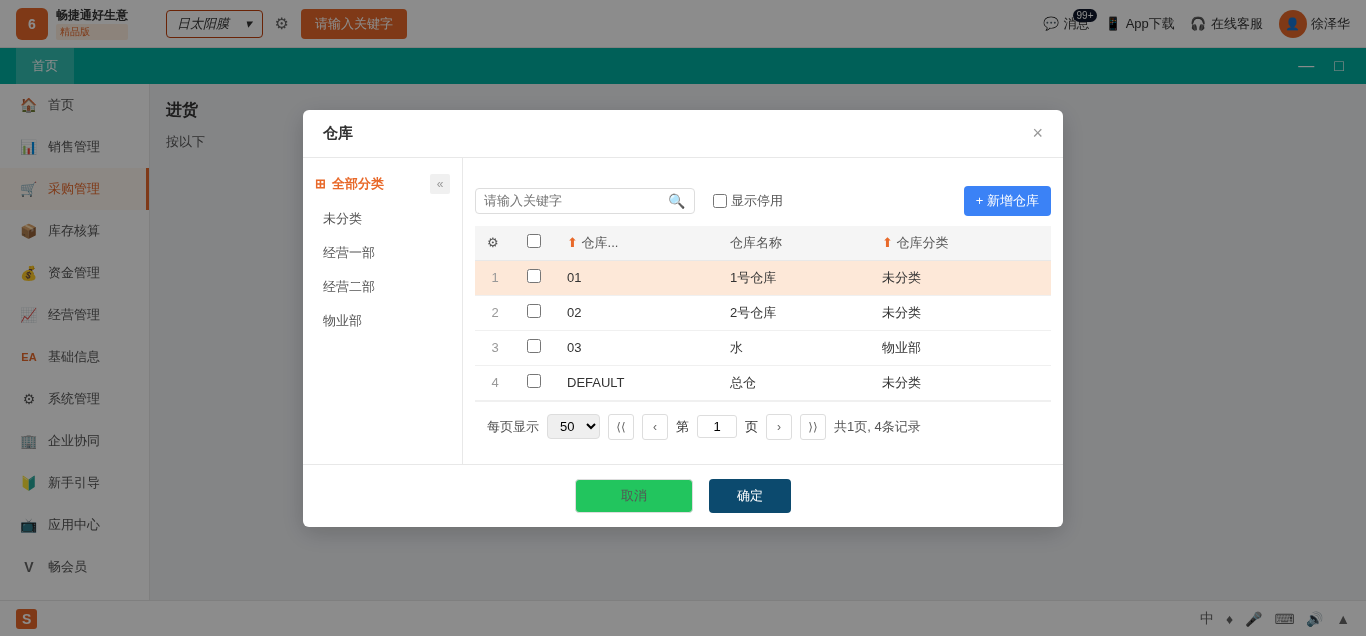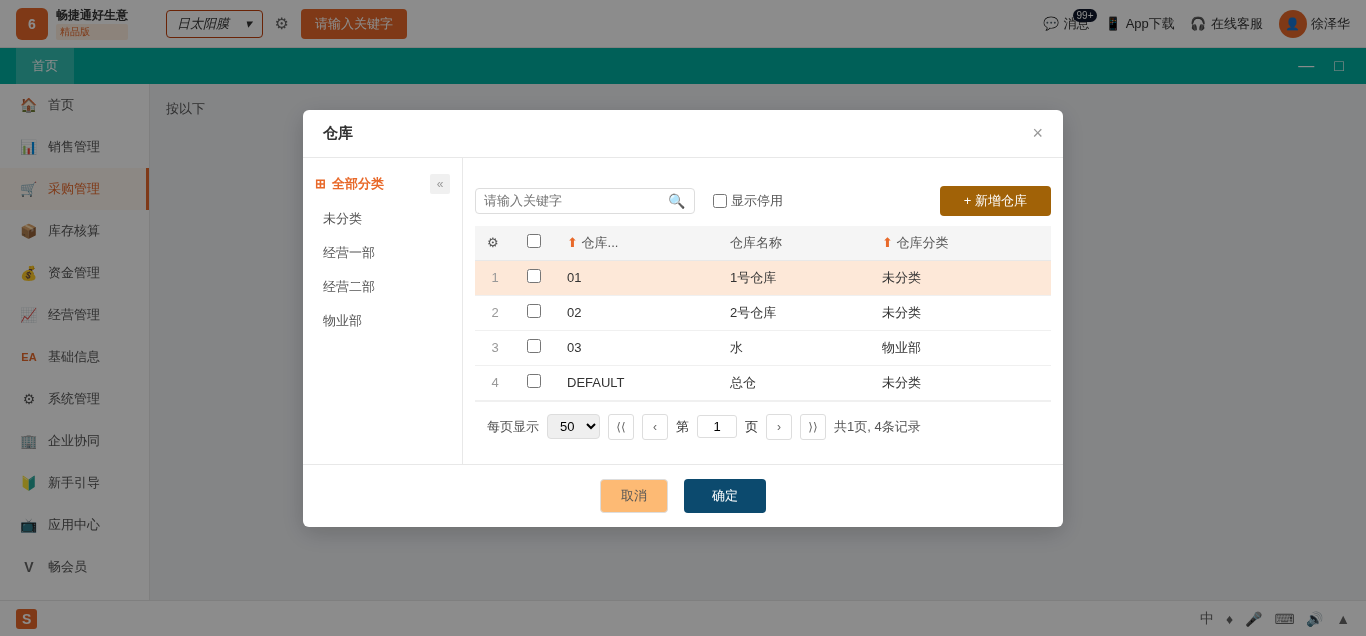--- a/index.html
+++ b/index.html
@@ -138,22 +138,22 @@
     .search-bar { display: flex; align-items: center; gap: 18px; margin-bottom: 10px; margin-top: 16px; }
     .search-input-wrap {
       display: flex; align-items: center;
       border: 1px solid #ddd; border-radius: 4px;
       padding: 4px 8px; width: 220px; background: #fff;
     }
     .search-input { border: none; outline: none; font-size: 13px; flex: 1; color: #999; }
     .search-icon { color: #ccc; font-size: 14px; }
     .checkbox-label { display: flex; align-items: center; gap: 4px; font-size: 13px; color: #555; cursor: pointer; }
     .add-warehouse-btn {
-      margin-left: auto; background: #a16207; color: #fff;
-      border: none; border-radius: 4px; padding: 6px 24px;
+      margin-left: auto; background: #3b82f6; color: #fff;
+      border: none; border-radius: 4px; padding: 6px 12px;
       cursor: pointer; font-size: 13px;
     }
 
     
     .data-table { width: 100%; border-collapse: collapse; font-size: 13px; }
     .data-table th {
       background: #f5f5f5; padding: 8px 12px; text-align: left;
       border-bottom: 1px solid #e8e8e8; color: #555; font-weight: normal;
     }
     .data-table td { padding: 8px 12px; border-bottom: 1px solid #f0f0f0; }
@@ -177,21 +177,21 @@
     }
     .page-input { width: 40px; border: 1px solid #ddd; border-radius: 3px; padding: 3px 6px; text-align: center; font-size: 13px; }
     .page-info { color: #555; }
 
     
     .modal-footer {
       display: flex; justify-content: center; gap: 16px;
       padding: 14px 20px; border-top: 1px solid #e8e8e8;
     }
     .btn-cancel {
-      padding: 7px 20px; border: 1px solid #ddd; background: #fdba74;
+      padding: 7px 45px; border: 1px solid #ddd; background: #22c55e;
       border-radius: 4px; cursor: pointer; font-size: 13px; color: #555;
     }
     .btn-confirm {
       padding: 7px 28px; border: none; background: #0c4a6e; color: #fff;
       border-radius: 4px; cursor: pointer; font-size: 13px;
     }
 
     
     .taskbar {
       position: fixed; bottom: 0; left: 0; right: 0; height: 36px;
@@ -306,20 +306,21 @@
       <span class="sidebar-icon">📺</span>
       <span>应用中心</span>
     </div>
     <div class="sidebar-item">
       <span class="sidebar-icon" style="font-size:14px;font-weight:bold;color:#666;">V</span>
       <span>畅会员</span>
     </div>
   </div>
 
   <div class="content-area">
+    <div class="page-title">进货</div>
     <div class="toolbar">
       <span class="toolbar-label">按以下</span>
     </div>
   </div>
 </div>
 
 <div class="overlay">
   <div class="modal">
 
     <div class="modal-header">

